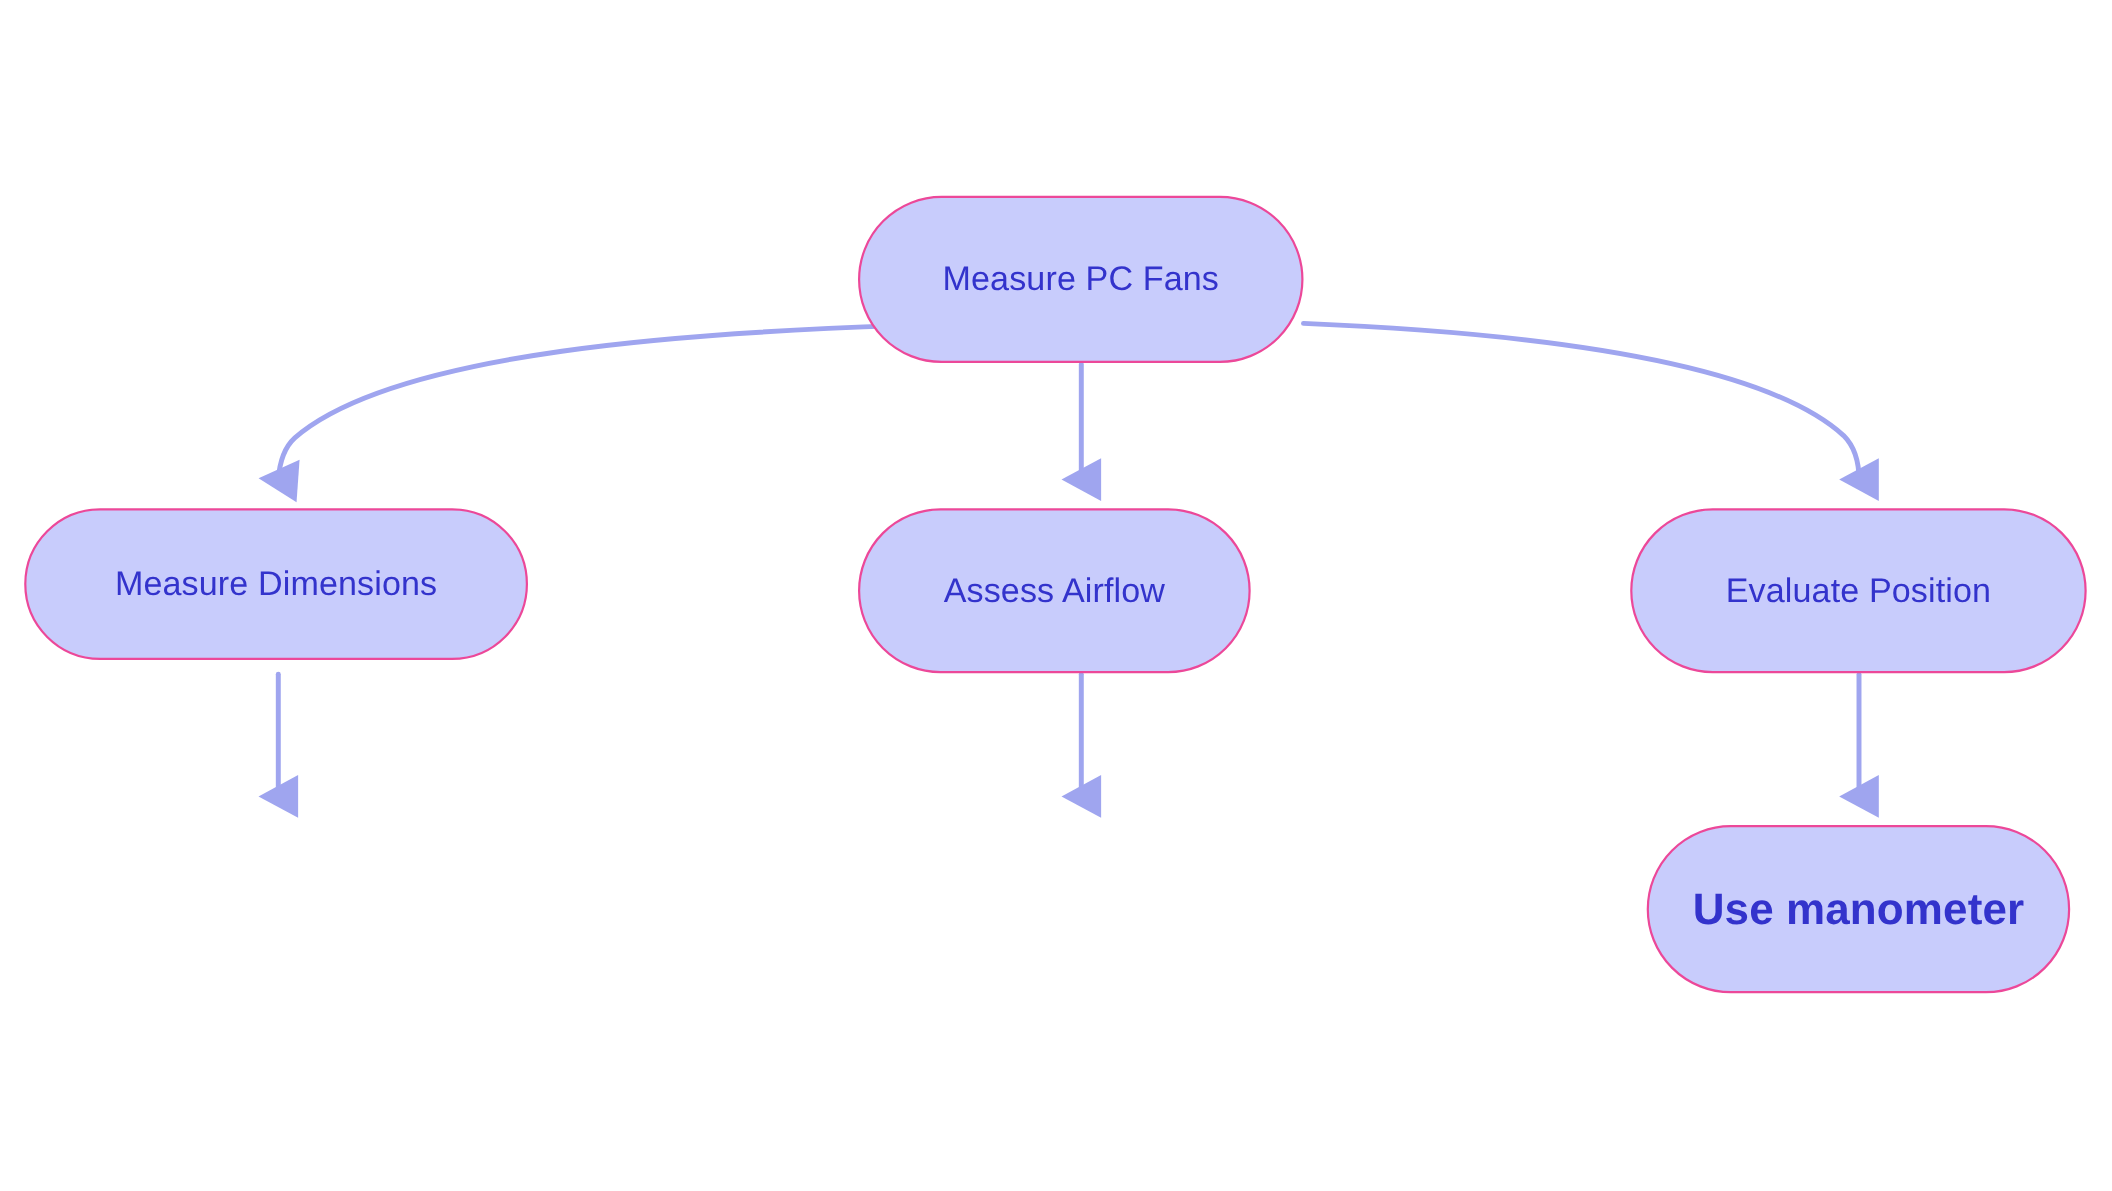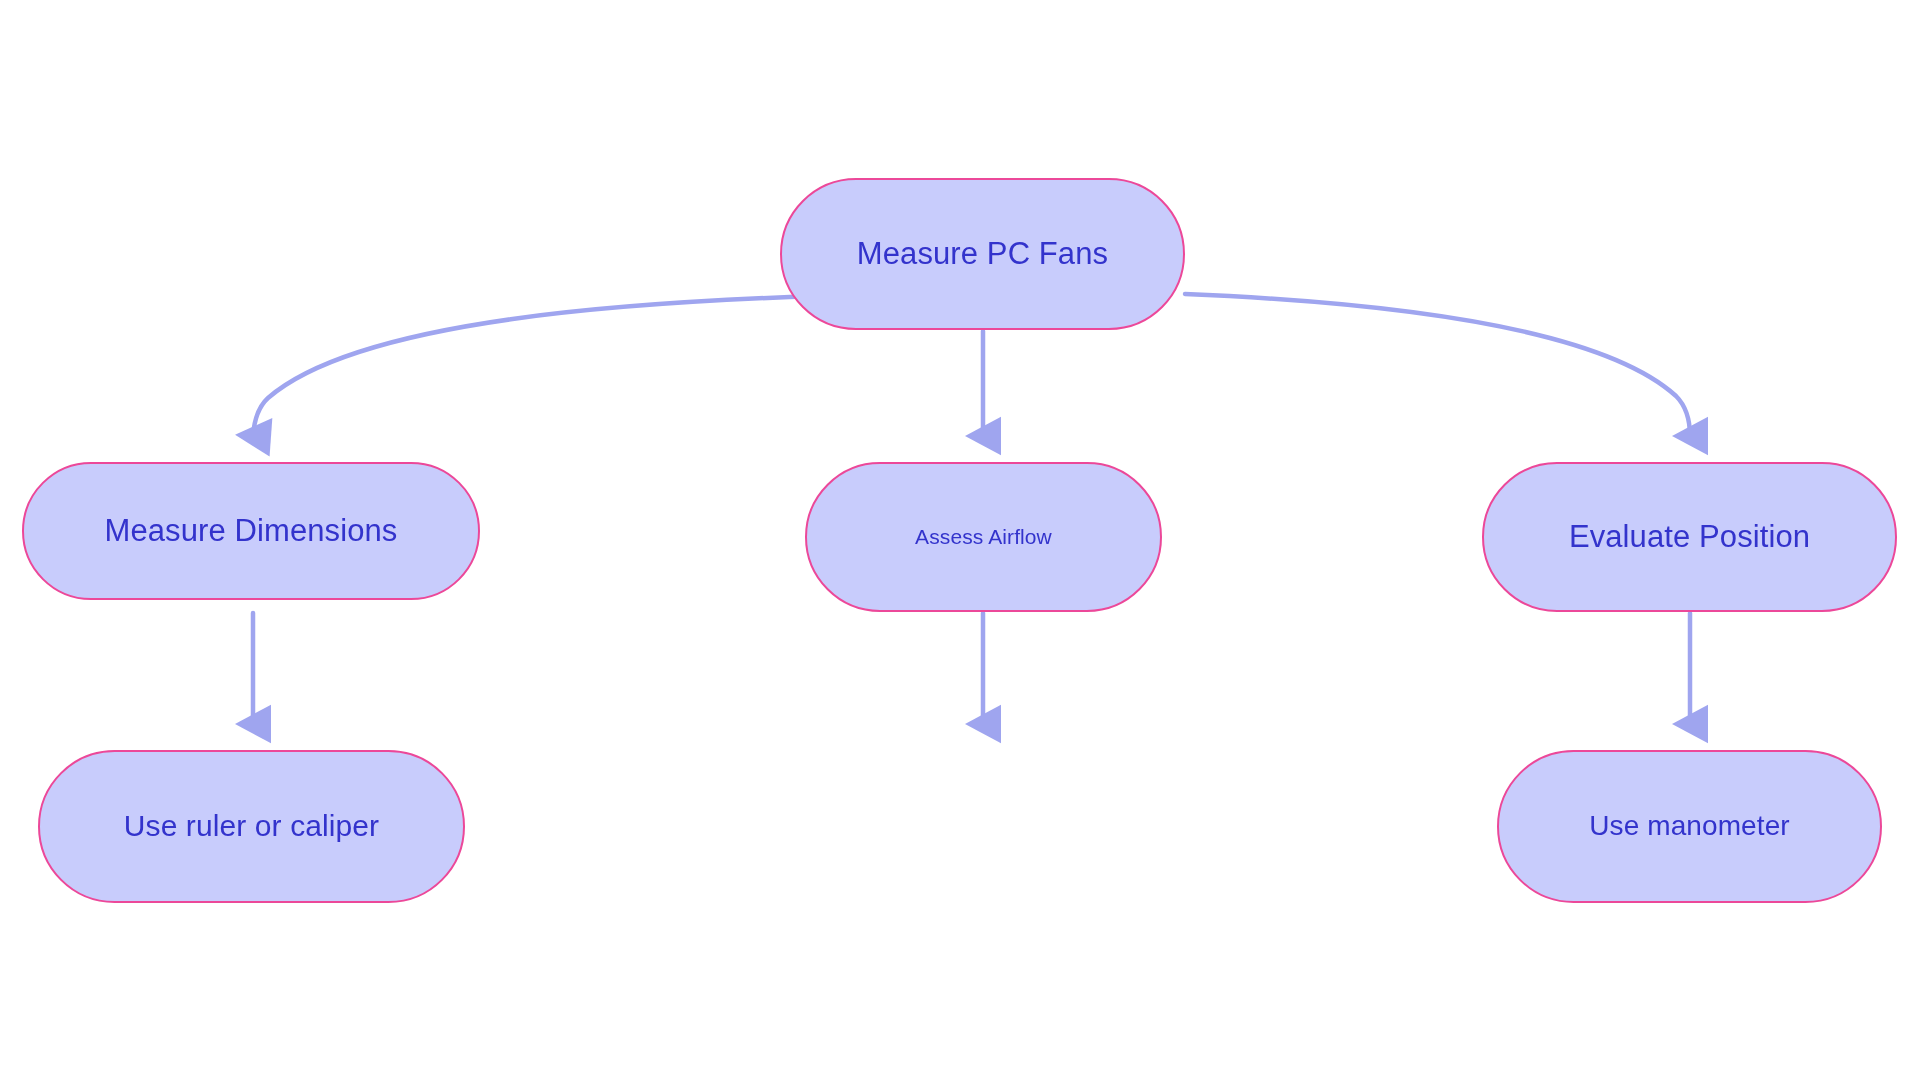--- a/index.html
+++ b/index.html
@@ -56,25 +56,25 @@
   }
   
   #node-dimensions {
     left: 22px;
     top: 462px;
     width: 458px;
     height: 138px;
     font-size: 31px;
   }
   #node-airflow {
-    left: 805px;
+    left: 780px;
     top: 462px;
     width: 357px;
     height: 150px;
-    font-size: 21px;
+    font-size: 31px;
   }
   #node-pressure {
     left: 1482px;
     top: 462px;
     width: 415px;
     height: 150px;
     font-size: 31px;
   }
   
   #node-ruler {
@@ -89,21 +89,22 @@
     top: 750px;
     width: 761px;
     height: 153px;
     font-size: 30px;
   }
   #node-manometer {
     left: 1497px;
     top: 750px;
     width: 385px;
     height: 153px;
-    font-size: 28px;
+    font-size: 40px;
+    font-weight: bold;
   }
 </style>
 </head>
 <body>
 
 <div id="canvas">
 
   <svg id="edge-layer" viewBox="0 0 1920 1083" width="1920" height="1083" xmlns="http://www.w3.org/2000/svg">
     <defs>
       <marker id="arrowhead" markerWidth="9" markerHeight="9" refX="4.6" refY="4.4" orient="auto" markerUnits="strokeWidth">
@@ -133,22 +134,19 @@
   </div>
 
   <div class="node" id="node-airflow">
     <span class="node-label">Assess Airflow</span>
   </div>
 
   <div class="node" id="node-pressure">
     <span class="node-label">Evaluate Position</span>
   </div>
 
-  <div class="node" id="node-ruler">
-    <span class="node-label">Use ruler or caliper</span>
-  </div>
 
 
   <div class="node" id="node-manometer">
     <span class="node-label">Use manometer</span>
   </div>
 
 </div>
 
 </body></html>

